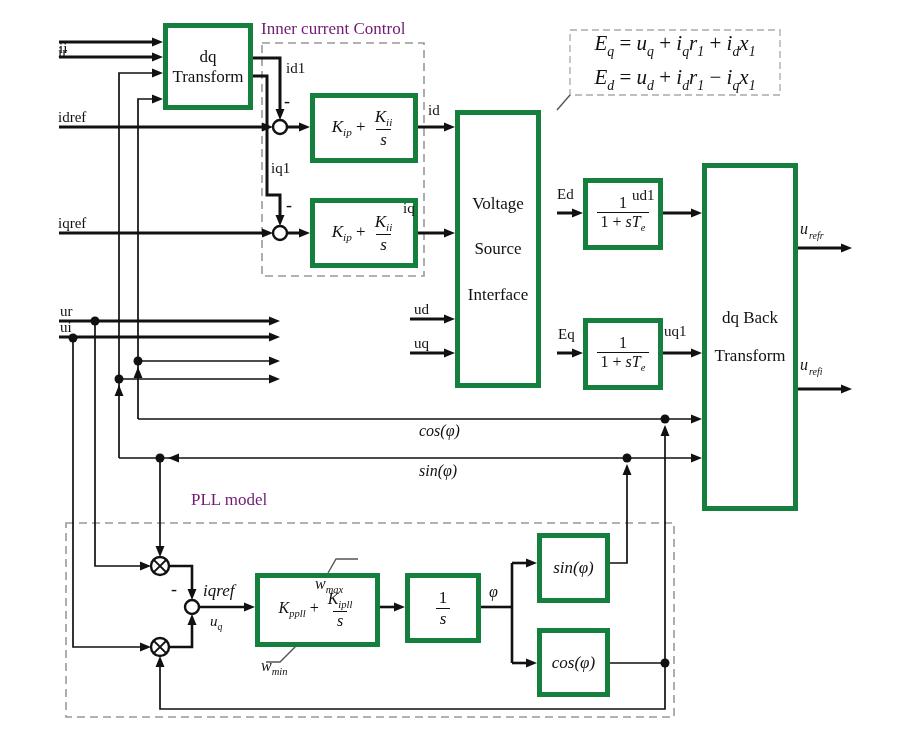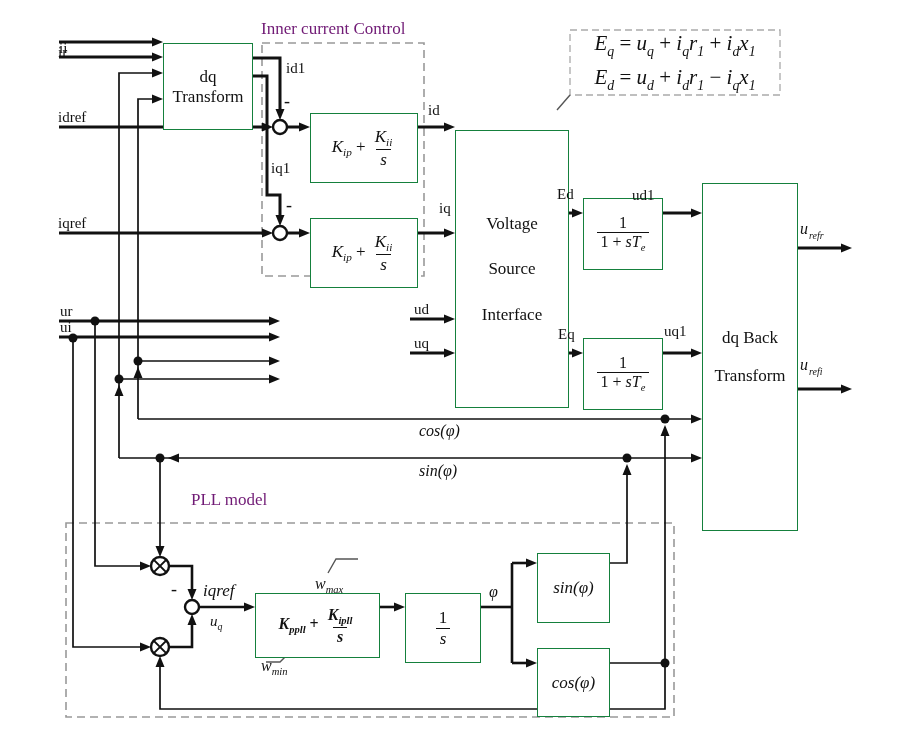--- a/index.html
+++ b/index.html
@@ -1,21 +1,21 @@
 <!DOCTYPE html>
 <html><head>
 <meta charset="utf-8">
 <style>
   html,body{margin:0;padding:0;background:#fff;}
   #stage{position:relative;width:920px;height:733px;background:#ffffff;overflow:hidden;
          font-family:"Liberation Serif",serif;color:#111;}
   #wires{position:absolute;left:0;top:0;z-index:1;}
-  .blk{position:absolute;z-index:2;border:1px solid #15803d;background:#fff;box-sizing:border-box;
+  .blk{position:absolute;z-index:2;border:5px solid #15803d;background:#fff;box-sizing:border-box;
        display:flex;align-items:center;justify-content:center;text-align:center;
-       font-family:"Liberation Serif",serif;color:#111;line-height:1.15;margin-top:20px;}
+       font-family:"Liberation Serif",serif;color:#111;line-height:1.15;}
   .col{flex-direction:column;}
   .lbl{position:absolute;z-index:3;white-space:nowrap;line-height:1;color:#111;
        font-family:"Liberation Serif",serif;}
   .gray{color:#701a75;}
   .fs15{font-size:15px}.fs16{font-size:16px}.fs17{font-size:17px}.fs18{font-size:18px}
   .m-i{font-style:italic;}
   .m-n{font-style:normal;}
   .m-sub{font-style:italic;font-size:0.66em;vertical-align:-0.40em;}
   .ss{display:inline-flex;flex-direction:row;align-items:flex-start;font-size:0.62em;
       line-height:1.05;font-style:italic;vertical-align:-0.55em;margin-left:1px;}
@@ -183,21 +183,21 @@
 <div class="blk fs17" style="left:310px;top:198px;width:108px;height:70px;">
   <span class="mrow">
     <span><span class="m-i">K</span><span class="m-sub">ip</span><span class="m-n"> +</span></span>
     <span class="frac">
       <span class="fr-num"><span class="m-i">K</span><span class="m-sub">ii</span></span>
       <span class="fr-den"><span class="m-i">s</span></span>
     </span>
   </span>
 </div>
 
-<div class="blk col fs17" style="left:455px;top:110px;width:114px;height:278px;gap:26px;">
+<div class="blk col fs17" style="left:455px;top:110px;width:86px;height:278px;gap:26px;">
   <span>Voltage</span>
   <span>Source</span>
   <span>Interface</span>
 </div>
 
 <div class="blk fs16" style="left:583px;top:178px;width:80px;height:72px;">
   <span class="frac">
     <span class="fr-num"><span class="m-n">1</span></span>
     <span class="fr-den"><span class="m-n">1 + </span><span class="m-i">sT</span><span class="m-sub">e</span></span>
   </span>
@@ -209,21 +209,21 @@
     <span class="fr-den"><span class="m-n">1 + </span><span class="m-i">sT</span><span class="m-sub">e</span></span>
   </span>
 </div>
 
 <div class="blk col fs17" style="left:702px;top:163px;width:96px;height:348px;gap:18px;">
   <span>dq Back</span>
   <span>Transform</span>
 </div>
 
 
-<div class="blk fs16" style="left:255px;top:573px;width:125px;height:65px;font-weight:bold;">
+<div class="blk fs16" style="left:255px;top:573px;width:125px;height:74px;">
   <span class="mrow">
     <span><span class="m-i">K</span><span class="m-sub">ppll</span><span class="m-n"> +</span></span>
     <span class="frac">
       <span class="fr-num"><span class="m-i">K</span><span class="m-sub">ipll</span></span>
       <span class="fr-den"><span class="m-i">s</span></span>
     </span>
   </span>
 </div>
 
 <div class="blk fs17" style="left:405px;top:573px;width:76px;height:70px;">
@@ -255,21 +255,21 @@
 <div class="lbl fs15" style="left:58px;top:216px;">iqref</div>
 <div class="lbl fs15" style="left:60px;top:304px;">ur</div>
 <div class="lbl fs15" style="left:60px;top:320px;">ui</div>
 
 <div class="lbl fs15" style="left:286px;top:61px;">id1</div>
 <div class="lbl fs15" style="left:271px;top:161px;">iq1</div>
 <div class="lbl fs18" style="left:284px;top:92px;">-</div>
 <div class="lbl fs18" style="left:286px;top:196px;">-</div>
 
 <div class="lbl fs15" style="left:428px;top:103px;">id</div>
-<div class="lbl fs15" style="left:439px;top:201px;text-align:center;">iq</div>
+<div class="lbl fs15" style="left:403px;top:201px;text-align:center;">iq</div>
 <div class="lbl fs15" style="left:414px;top:302px;">ud</div>
 <div class="lbl fs15" style="left:414px;top:336px;">uq</div>
 
 <div class="lbl fs15" style="left:557px;top:187px;">Ed</div>
 <div class="lbl fs15" style="left:632px;top:188px;">ud1</div>
 <div class="lbl fs15" style="left:558px;top:327px;">Eq</div>
 <div class="lbl fs15" style="left:664px;top:324px;">uq1</div>
 
 <div class="lbl fs16" style="left:800px;top:221px;"><span class="m-i">u</span><span class="ss">
         <span class="ss-t">ref</span>

